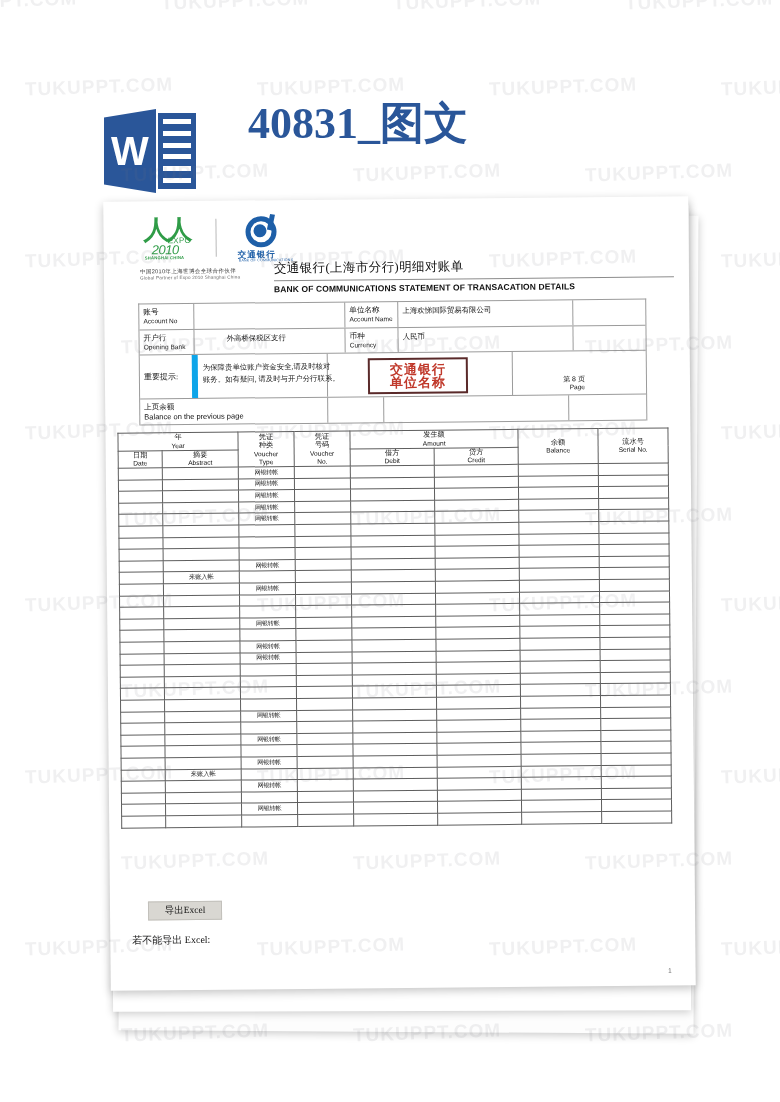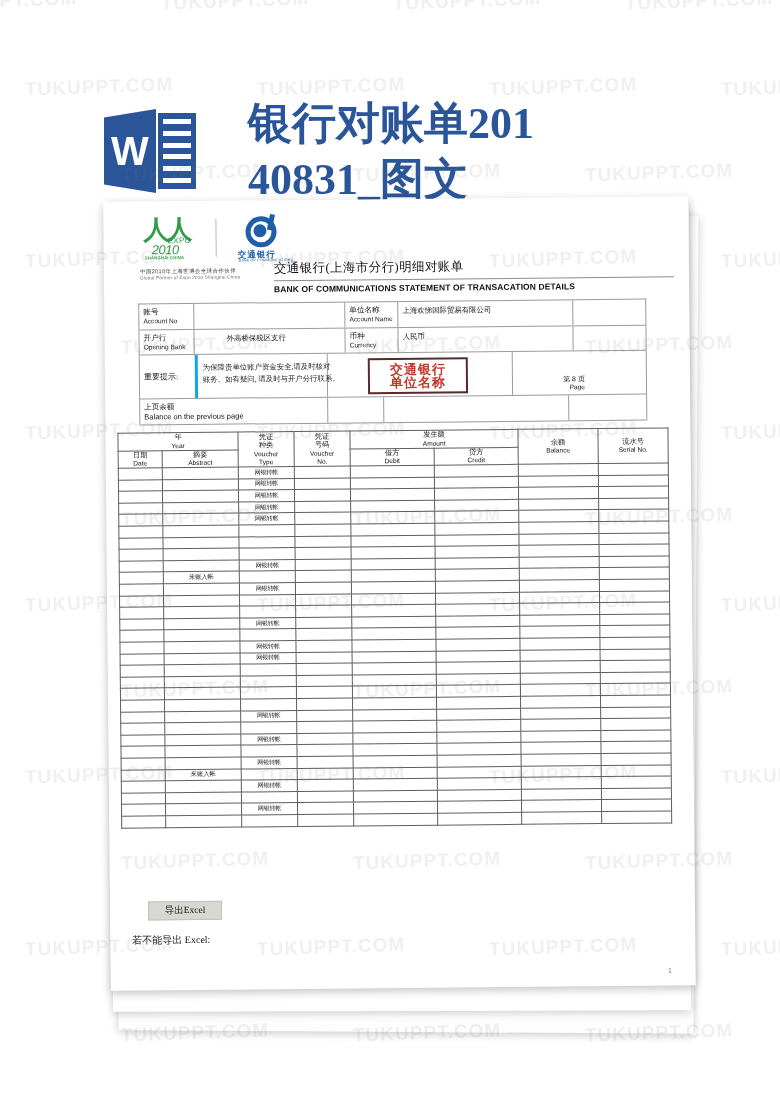--- a/index.html
+++ b/index.html
@@ -177,21 +177,21 @@
   .ic .en { font-size: 6.6px; line-height: 1.32; color: #222; }
   .c-lbl1 { width: 58px; }
   .c-val1 { width: 130px; margin-left: 28px; }
   .c-lbl2 { width: 56px; }
   .c-val2 { width: 185px; }
   .c-tail { width: 76px; }
   .val-cn { font-size: 7.4px; padding-top: 1px; }
 
   .notice-row { display: flex; border-bottom: 1px solid #9b9b9b; height: 44px; }
   .notice-lbl {
-    width: 58px; border-right: 3px solid #0ea5e9;
+    width: 58px; border-right: 6px solid #0ea5e9;
     display: flex; align-items: center; padding-left: 4px;
     font-family: "Liberation Serif", serif; font-size: 8px;
   }
   .notice-txt {
     width: 130px; border-right: 1px solid #9b9b9b;
     padding: 7px 3px 0 5px;
     font-family: "Liberation Serif", serif;
     font-size: 7.4px; line-height: 1.55; color: #1a1a1a;
     position: relative; overflow: visible; white-space: nowrap;
   }
@@ -282,21 +282,20 @@
       <div class="right">
         <i></i>
           <i></i>
           <i></i>
           <i></i>
           <i></i>
           <i></i>
       </div>
     </div>
     <div class="doc-title">
-      <div>银行对账单201</div>
       <div>40831_图文</div>
     </div>
   </div>
 
   <div class="sheet-back2"></div>
   <div class="sheet-back1"></div>
 
   <div class="sheet-main">
     <div class="page-inner">
 

